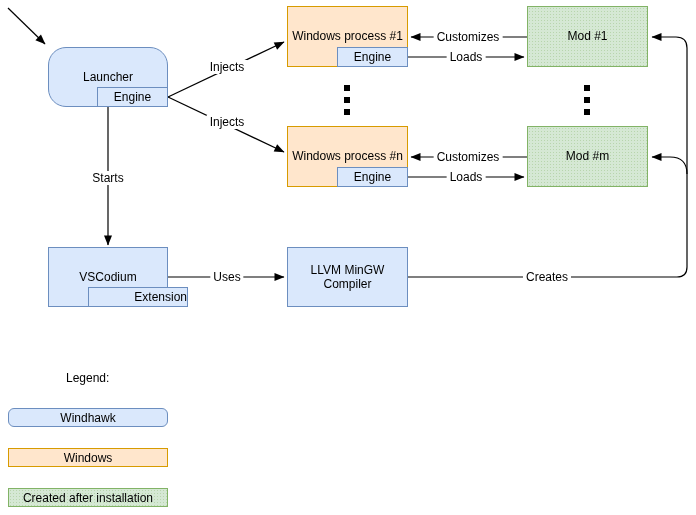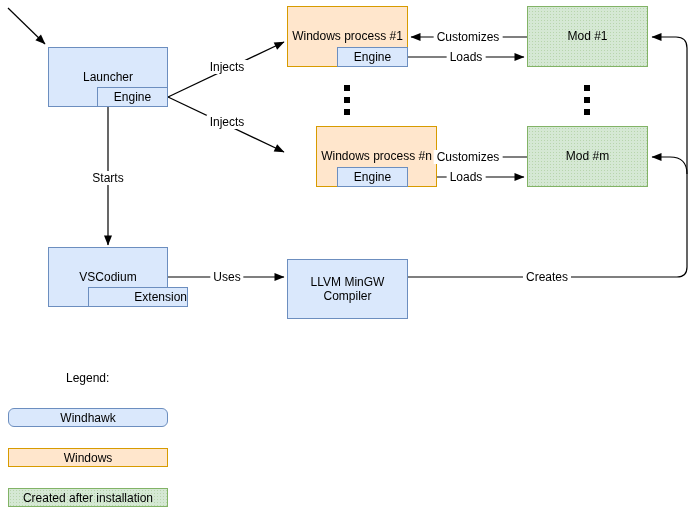--- a/index.html
+++ b/index.html
@@ -74,35 +74,35 @@
       <path d="M408,57 L524,57" marker-end="url(#arrow)"></path>
       <path d="M527,157 L411,157" marker-end="url(#arrow)"></path>
       <path d="M408,177 L524,177" marker-end="url(#arrow)"></path>
       <path d="M108,107 L108,245" marker-end="url(#arrow)"></path>
       <path d="M168,277 L284,277" marker-end="url(#arrow)"></path>
       <path d="M408,277 L677,277 Q687,277 687,267 L687,48 Q687,37 676,37 L652,37" marker-end="url(#arrow)"></path>
       <path d="M687,174 C687,162 681,157 670,157 L652,157" marker-end="url(#arrow)"></path>
     </g>
   </svg>
 
-  <div class="node blue" style="left:48px;top:47px;width:120px;height:60px;">
+  <div class="node blue" style="left:48px;top:47px;width:120px;height:60px;border-radius:18px;">
     <span>Launcher</span>
   </div>
   <div class="sub blue" style="left:97px;top:87px;width:71px;height:20px;">
     <span>Engine</span>
   </div>
 
   <div class="node orange" style="left:287px;top:6px;width:121px;height:61px;justify-content:center;">
     <span>Windows process #1</span>
   </div>
   <div class="sub blue" style="left:337px;top:47px;width:71px;height:20px;">
     <span>Engine</span>
   </div>
 
-  <div class="node orange" style="left:287px;top:126px;width:121px;height:61px;margin-left:29px;">
+  <div class="node orange" style="left:287px;top:126px;width:121px;height:61px;">
     <span>Windows process #n</span>
   </div>
   <div class="sub blue" style="left:337px;top:167px;width:71px;height:20px;">
     <span>Engine</span>
   </div>
 
   <div class="node green" style="left:527px;top:6px;width:121px;height:61px;">
     <span>Mod #1</span>
   </div>
   <div class="node green" style="left:527px;top:126px;width:121px;height:61px;">
@@ -120,21 +120,21 @@
       <span></span>
   </div>
 
   <div class="node blue" style="left:48px;top:247px;width:120px;height:60px;text-align:right;">
     <span>VSCodium</span>
   </div>
   <div class="sub blue" style="left:88px;top:287px;width:100px;height:20px;justify-content:flex-end;">
     <span>Extension</span>
   </div>
 
-  <div class="node blue" style="left:287px;top:247px;width:121px;height:60px;padding:0 8px;margin-top:12px;">
+  <div class="node blue" style="left:287px;top:247px;width:121px;height:60px;padding:0 8px;">
     <span>LLVM MinGW Compiler</span>
   </div>
 
   <div class="edge-label" style="left:227px;top:67px;">Injects</div>
   <div class="edge-label" style="left:227px;top:122px;">Injects</div>
   <div class="edge-label" style="left:468px;top:37px;">Customizes</div>
   <div class="edge-label" style="left:466px;top:57px;">Loads</div>
   <div class="edge-label" style="left:468px;top:157px;">Customizes</div>
   <div class="edge-label" style="left:466px;top:177px;">Loads</div>
   <div class="edge-label" style="left:108px;top:178px;">Starts</div>

